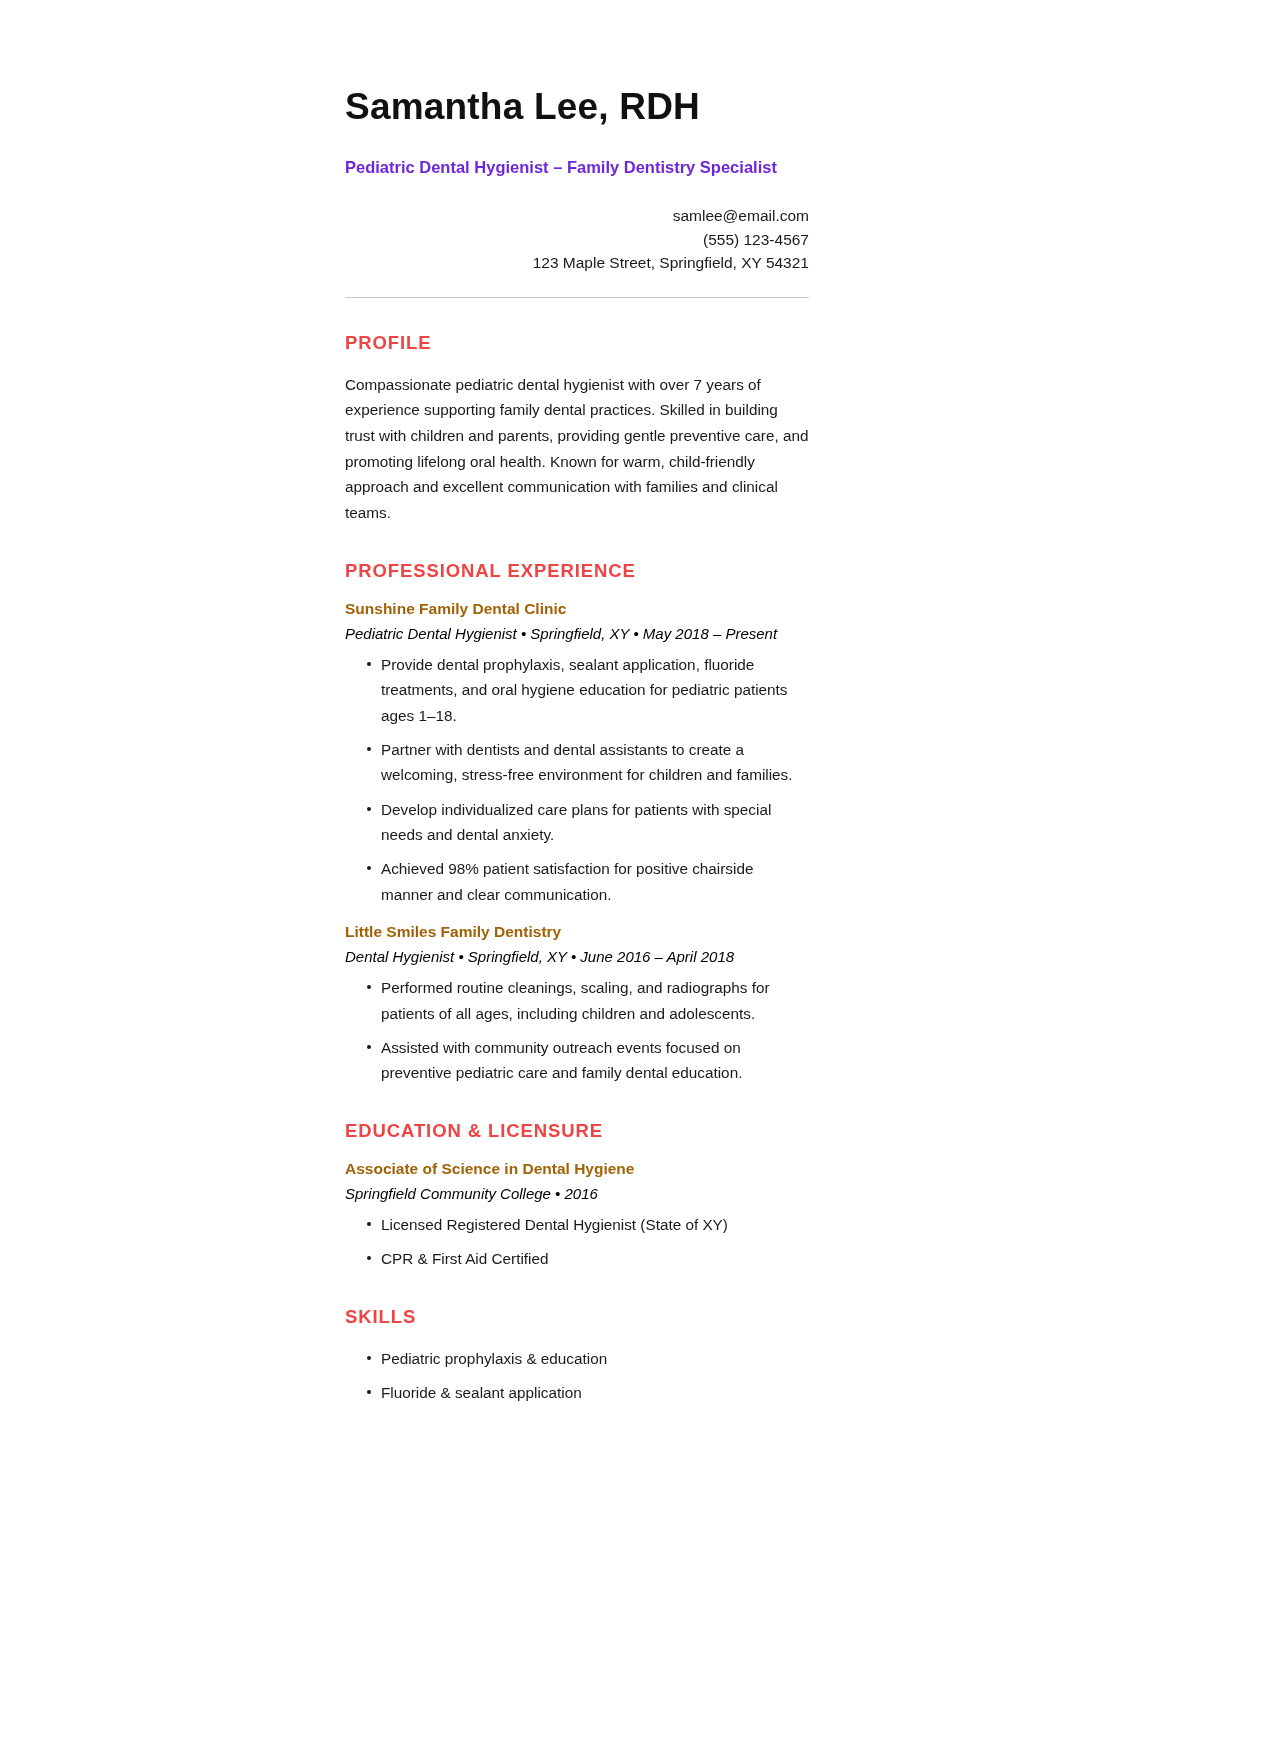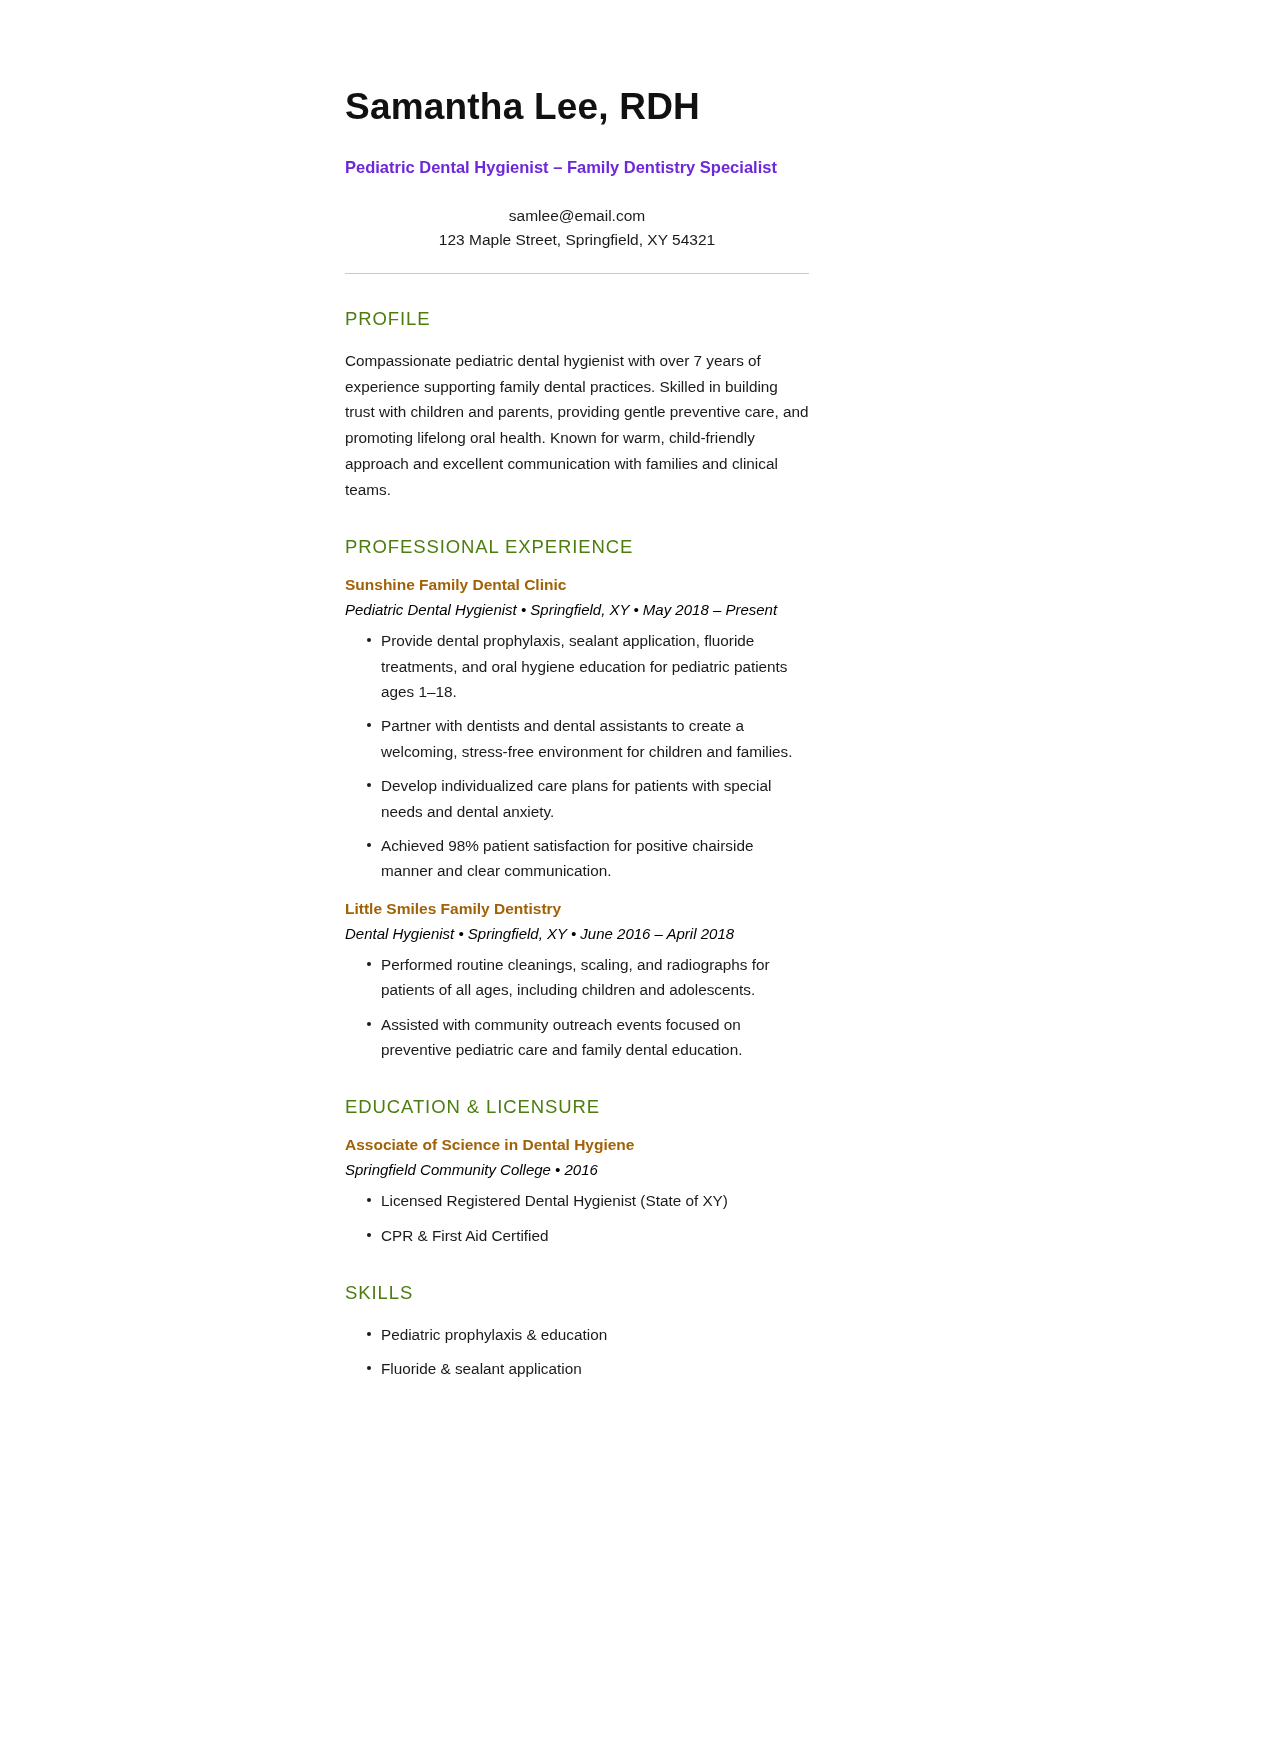--- a/index.html
+++ b/index.html
@@ -34,42 +34,42 @@
     color: #111111;
   }
   .headline {
     font-size: 16.5px;
     font-weight: bold;
     line-height: 1.3;
     margin: 0 0 26px 0;
     color: #6d28d9;
   }
   .contact {
-    text-align: center;
+    text-align: right;
     font-size: 15.5px;
     line-height: 1.52;
     color: #1a1a1a;
     margin: 0 0 6px 0;
   }
   .contact div { white-space: nowrap; }
   .rule {
     border: none;
     border-top: 1px solid #c9c9c9;
     margin: 22px 0 0 0;
     height: 0;
   }
   
   .section { margin-top: 34px; }
   .section-title {
     font-size: 18.5px;
-    font-weight: normal;
+    font-weight: bold;
     letter-spacing: 0.9px;
     text-transform: uppercase;
     margin: 0 0 18px 0;
-    color: #4d7c0f;
+    color: #ef4444;
   }
   .summary {
     font-size: 15.3px;
     line-height: 1.68;
     margin: 0;
     color: #1a1a1a;
   }
   .entry { margin-bottom: 6px; }
   .entry + .entry { margin-top: 16px; }
   .entry-title {
@@ -115,20 +115,21 @@
 <body>
 
 <div class="page">
   <div class="sheet">
 
     <div>
       <h1 class="name">Samantha Lee, RDH</h1>
       <div class="headline">Pediatric Dental Hygienist – Family Dentistry Specialist</div>
       <div class="contact">
         <div>samlee@email.com</div>
+        <div>(555) 123-4567</div>
         <div>123 Maple Street, Springfield, XY 54321</div>
       </div>
       <hr class="rule">
     </div>
 
     <div class="section">
       <h2 class="section-title">PROFILE</h2>
       <p class="summary">Compassionate pediatric dental hygienist with over 7 years of experience supporting family dental practices. Skilled in building trust with children and parents, providing gentle preventive care, and promoting lifelong oral health. Known for warm, child-friendly approach and excellent communication with families and clinical teams.</p>
     </div>
 

